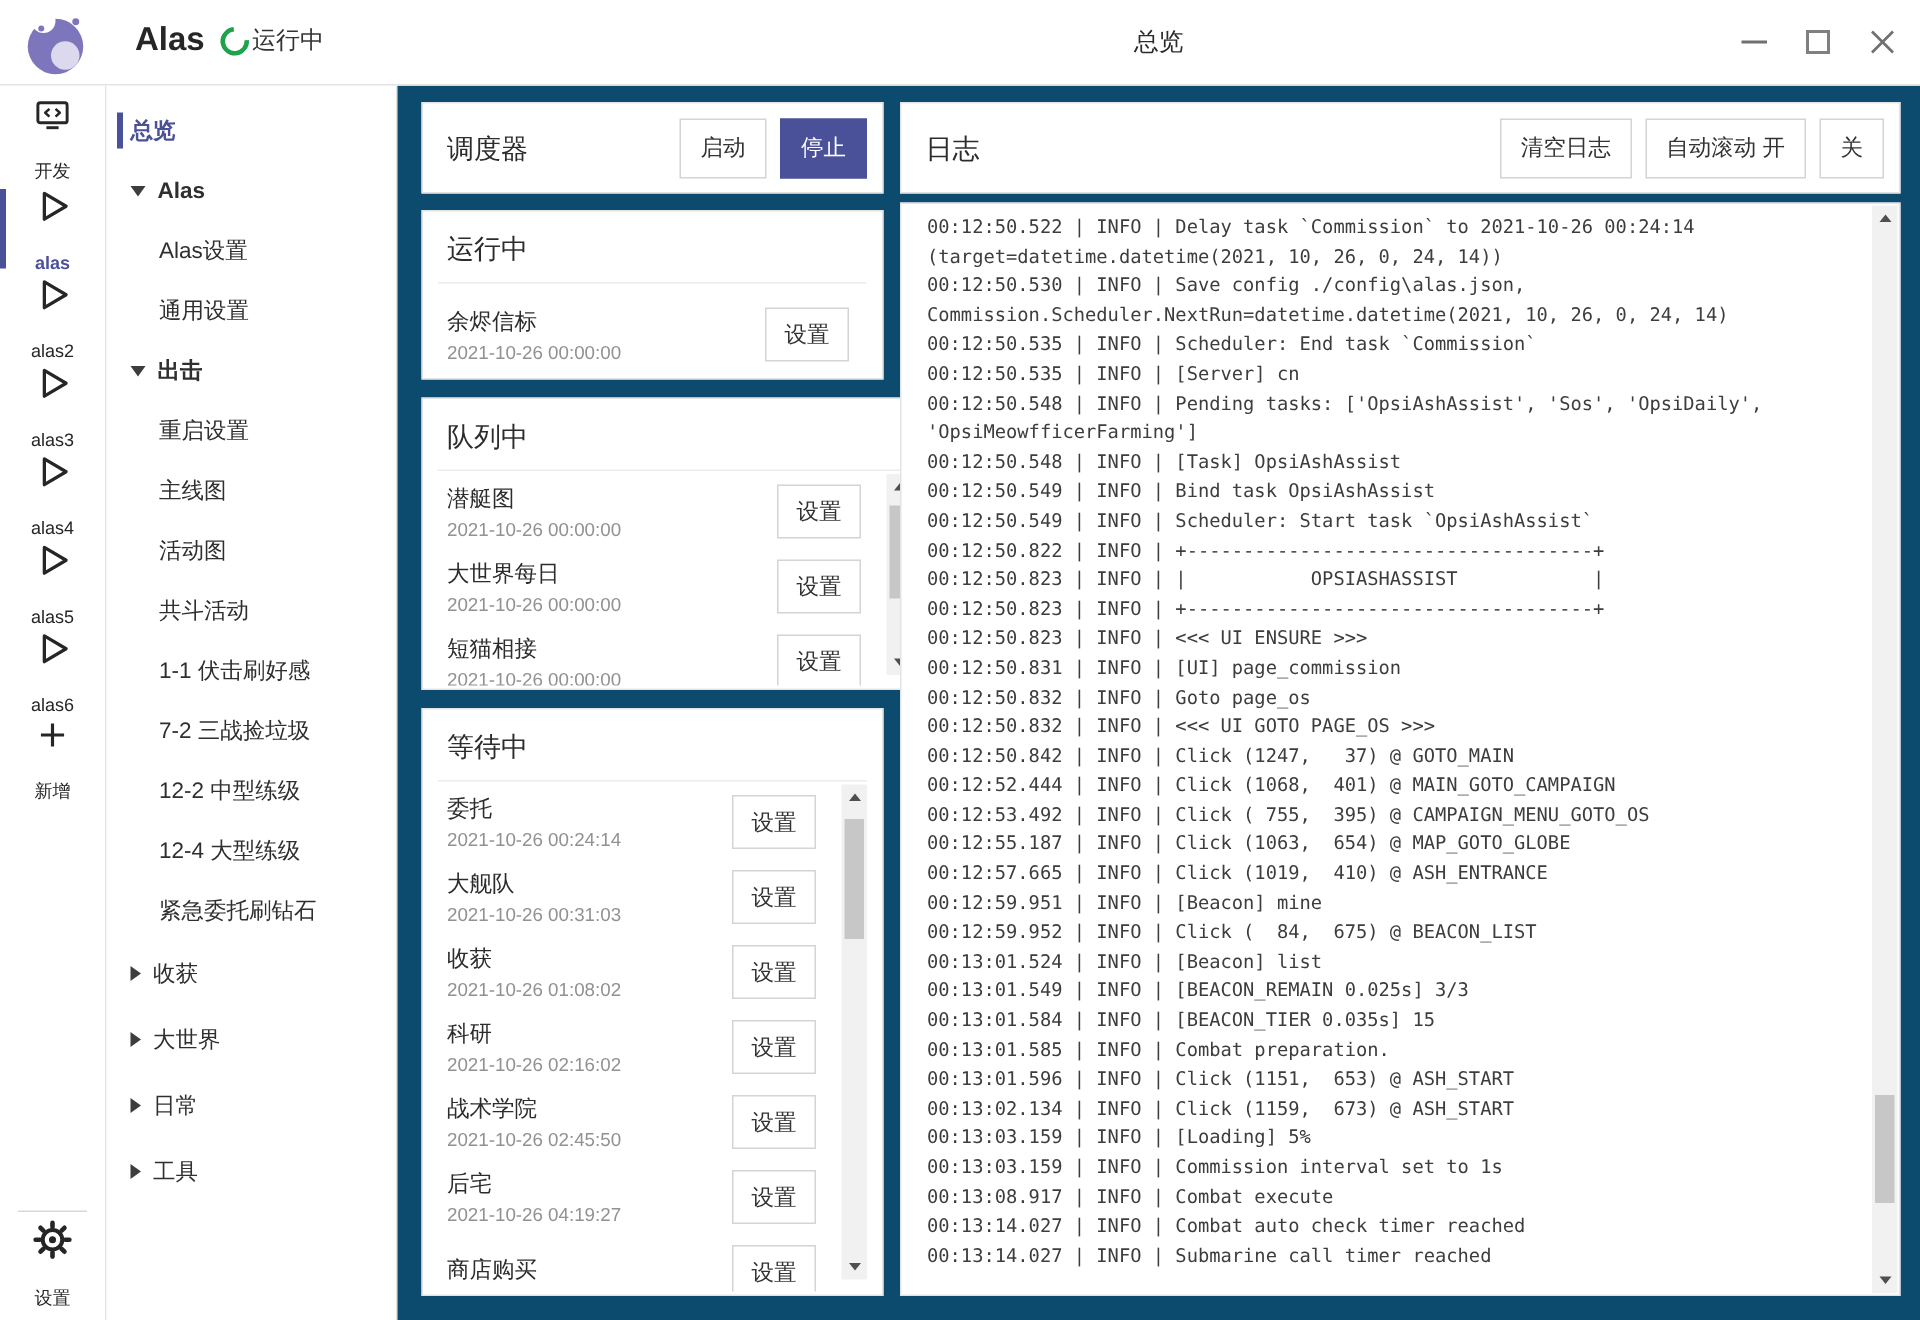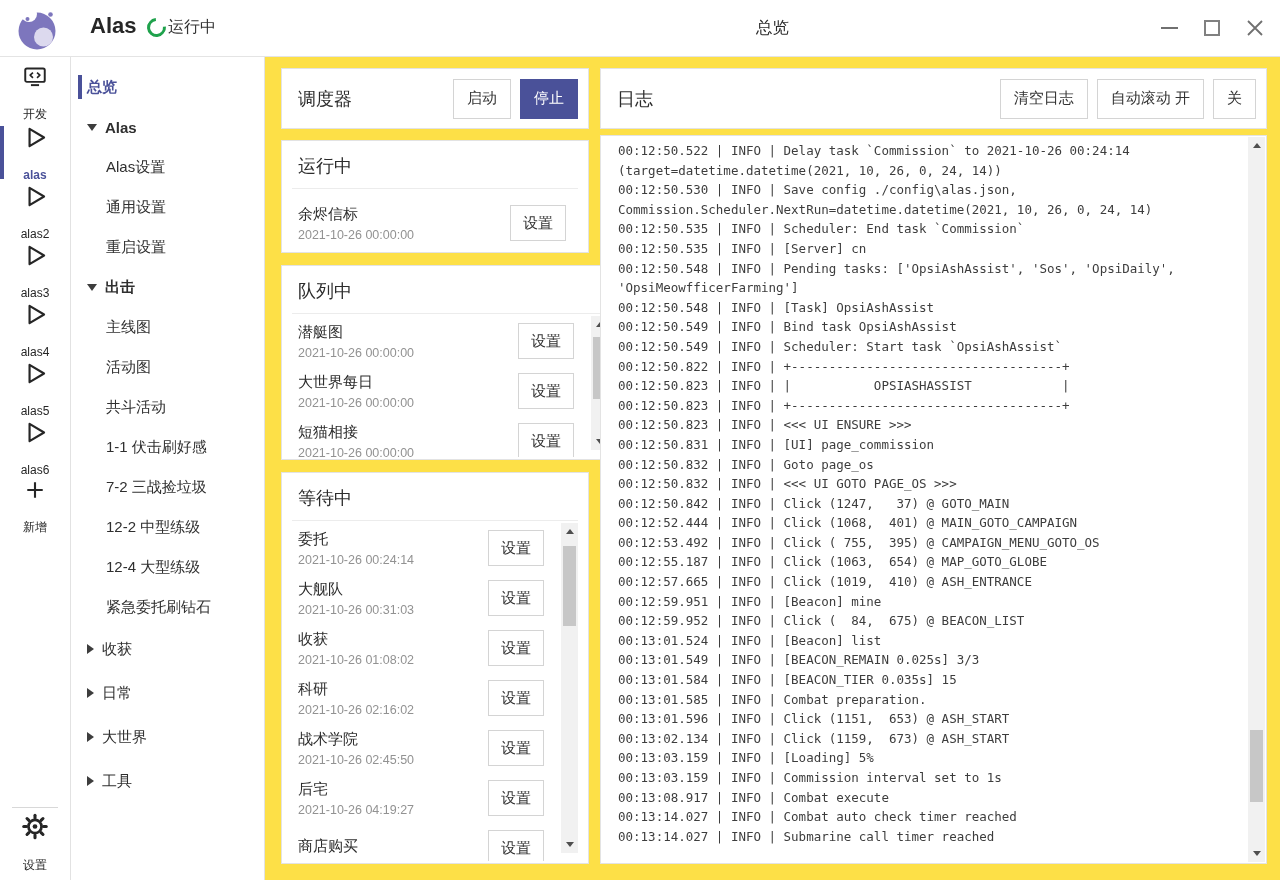--- a/index.html
+++ b/index.html
@@ -45,21 +45,21 @@
   .menu-item.group { padding-left:16px; font-weight:bold; }
   .menu-item.group.closed { font-weight:normal; height:44px; }
   .menu-item.open .tri-down { display:block; width:0; height:0;
     border-left:5px solid transparent; border-right:5px solid transparent; border-top:7px solid #3d3d3d; }
   .menu-item.closed .tri-right { display:block; width:0; height:0;
     border-top:5px solid transparent; border-bottom:5px solid transparent; border-left:7px solid #3d3d3d; }
   .menu-item.active { padding-left:16px; color:#4a5199; font-weight:bold; }
   .menu-item.active::before { content:""; position:absolute; left:7px; top:8px; bottom:8px; width:4px; background:#4a5199; }
 
   
-  .main { position:absolute; left:265px; top:57px; right:0; bottom:0; background:#fde047; }
+  .main { position:absolute; left:265px; top:57px; right:0; bottom:0; background:#0c4a6e; }
   .panel { position:absolute; background:#fff; border:1px solid #e3e3e3; }
   .panel-sched-head { left:16px; top:11px;  width:308px; height:61px; }
   .panel-running    { left:16px; top:83px;  width:308px; height:113px; }
   .panel-queue      { left:16px; top:208px; width:338px; height:195px; }
   .panel-waiting    { left:16px; top:415px; width:308px; height:392px; }
   .panel-log-head   { left:335px; top:11px; width:667px; height:61px; }
   .panel-log-body   { left:335px; top:78px; width:667px; height:729px; }
 
   .panel-head { display:flex; align-items:center; height:100%; padding:0 10px 0 16px; }
   .panel-head .ttl { flex:1; font-size:18px; color:#2c2c2c; }
@@ -231,33 +231,33 @@
   <div class="menu-item child">
 
     <span>Alas设置</span>
   </div>
 
   <div class="menu-item child">
 
     <span>通用设置</span>
   </div>
 
-  <div class="menu-item child">
-
-    <span>重启设置</span>
-  </div>
-
   <div class="menu-item group open">
     <span class="tri tri-down"></span>
 
     <span>出击</span>
   </div>
 
   <div class="menu-item child">
 
+    <span>重启设置</span>
+  </div>
+
+  <div class="menu-item child">
+
     <span>主线图</span>
   </div>
 
   <div class="menu-item child">
 
     <span>活动图</span>
   </div>
 
   <div class="menu-item child">
 
@@ -291,27 +291,27 @@
 
   <div class="menu-item group closed">
 
     <span class="tri tri-right"></span>
     <span>收获</span>
   </div>
 
   <div class="menu-item group closed">
 
     <span class="tri tri-right"></span>
+    <span>大世界</span>
+  </div>
+
+  <div class="menu-item group closed">
+
+    <span class="tri tri-right"></span>
     <span>日常</span>
-  </div>
-
-  <div class="menu-item group closed">
-
-    <span class="tri tri-right"></span>
-    <span>大世界</span>
   </div>
 
   <div class="menu-item group closed">
 
     <span class="tri tri-right"></span>
     <span>工具</span>
   </div>
 </div>
 
   <div class="main">

